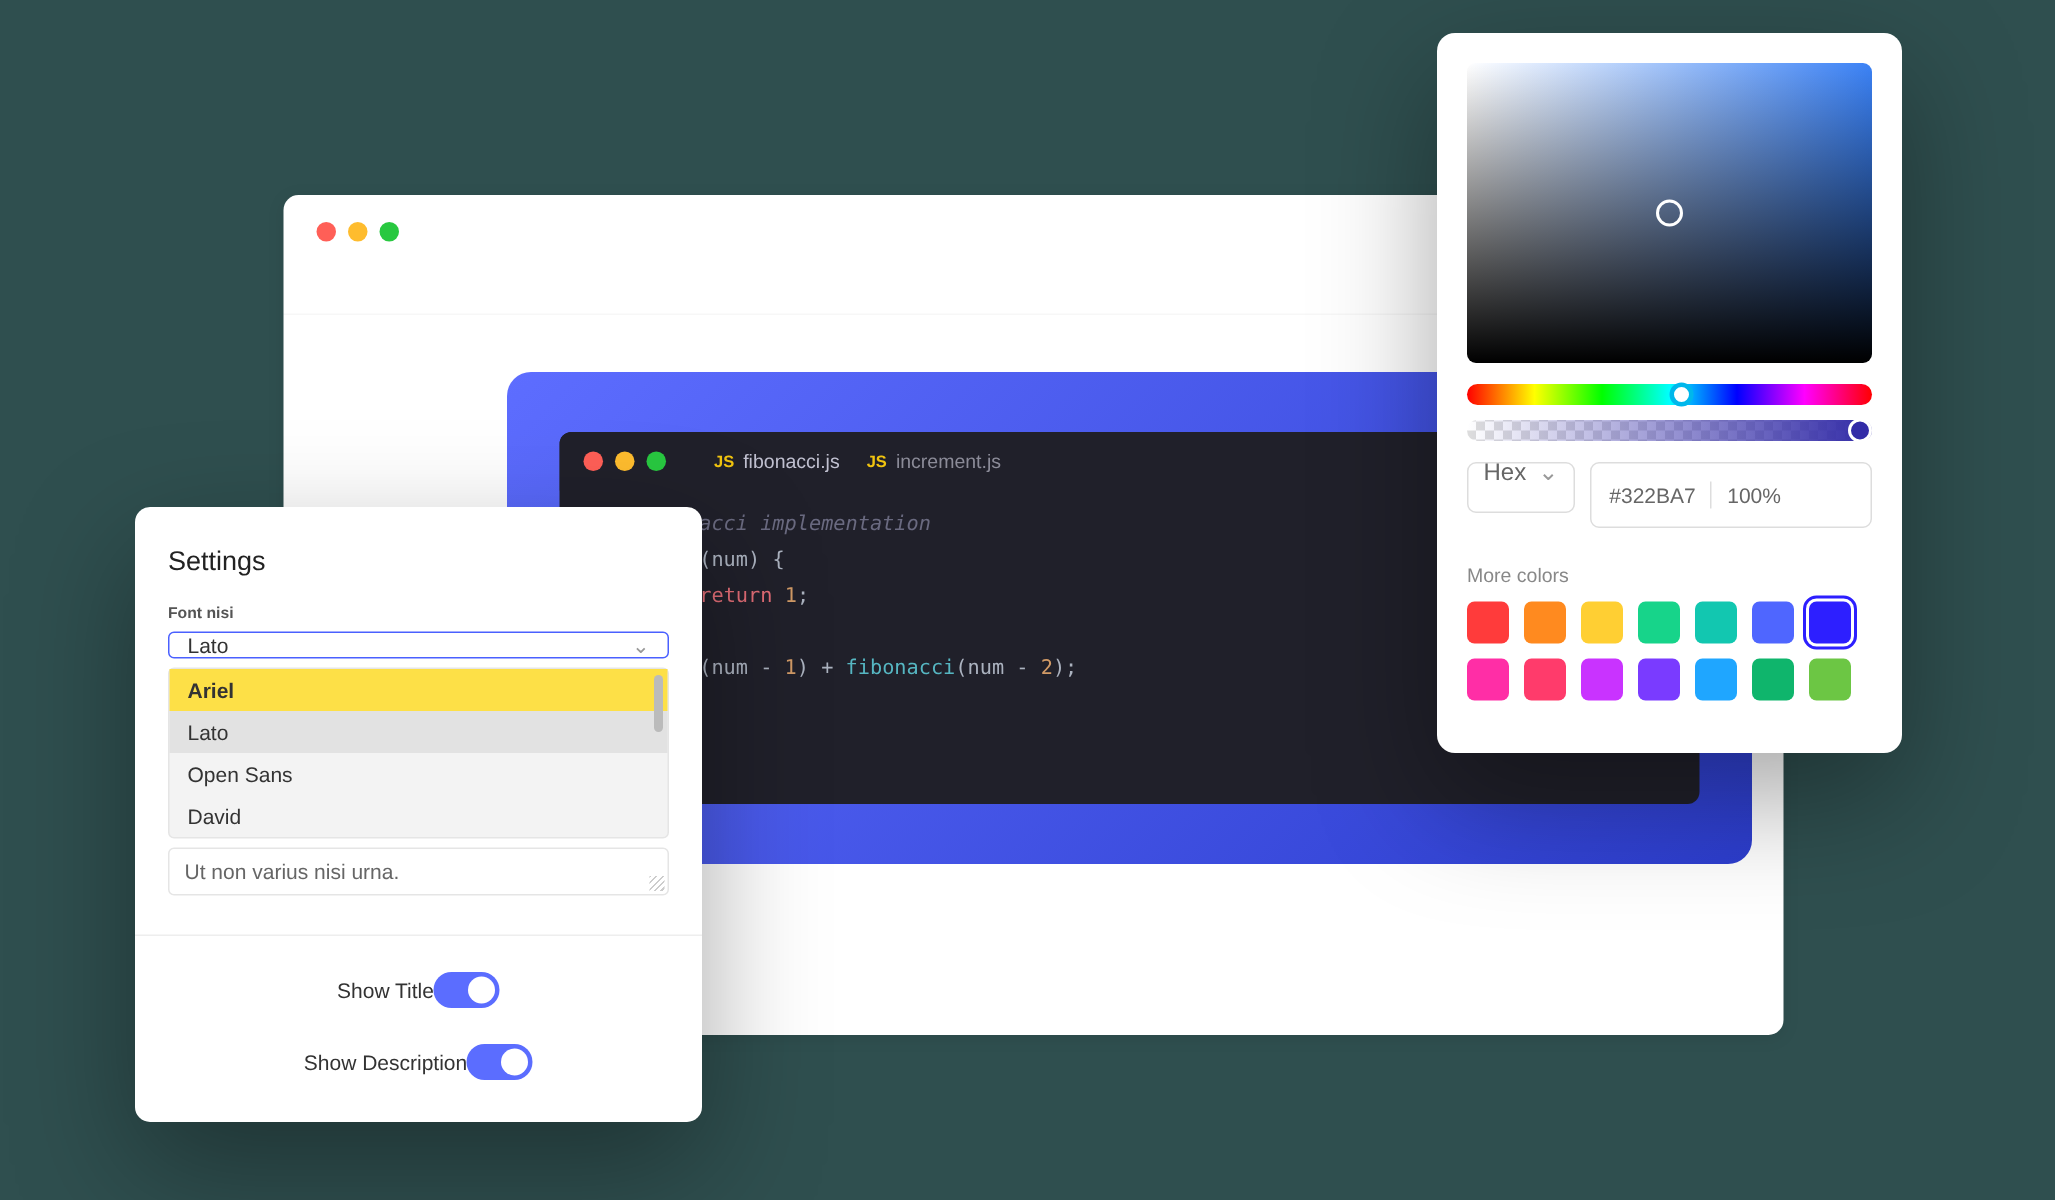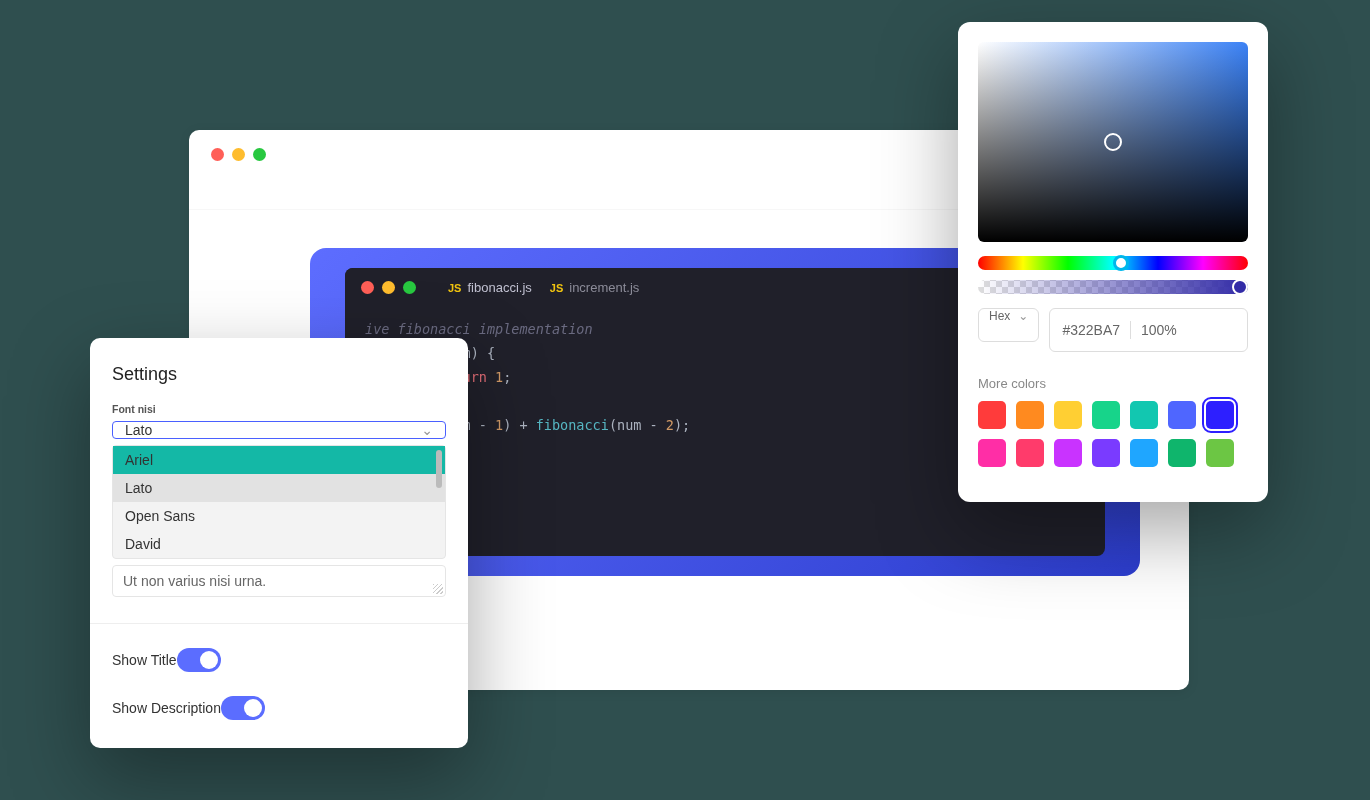--- a/index.html
+++ b/index.html
@@ -31,27 +31,27 @@
 }
 .traffic-lights { display: flex; gap: 8px; }
 .traffic-light { width: 13px; height: 13px; border-radius: 50%; }
 .tl-red { background: #ff5f57; }
 .tl-yellow { background: #febc2e; }
 .tl-green { background: #28c840; }
 
 
 .code-area {
   position: absolute;
-  left: 121px;
+  left: 149px;
   top: 118px;
   width: 830px;
   height: 328px;
   background: linear-gradient(135deg,#5d6dff,#2d3ecf);
   border-radius: 16px;
-  padding: 20px 35px;
+  padding: 40px 35px;
 }
 .editor {
   width: 100%;
   height: 100%;
   background: #20202a;
   border-radius: 8px;
   overflow: hidden;
 }
 .editor-header {
   display: flex;
@@ -121,21 +121,21 @@
   border-radius: 4px;
   background: #f3f3f3;
   position: relative;
 }
 .font-opt {
   padding: 6px 12px;
   font-size: 14px;
   color: #333;
   cursor: pointer;
 }
-.font-opt:first-child { background: #14b8a6; }
+.font-opt:first-child { background: #fde047; font-weight: bold; }
 .font-opt.selected { background: #e2e2e2; }
 .opt-scrollbar {
   position: absolute;
   right: 3px;
   top: 4px;
   width: 6px;
   height: 38px;
   background: #bbb;
   border-radius: 3px;
 }
@@ -150,21 +150,21 @@
   position: relative;
 }
 .resize-grip {
   position:absolute; right:2px; bottom:2px; width:10px; height:10px;
   background: repeating-linear-gradient(135deg,#ccc,#ccc 1px,transparent 1px,transparent 3px);
 }
 .settings-divider { border: none; border-top: 1px solid #eee; margin: 26px -22px 18px; }
 .toggle-row {
   display: flex;
   align-items: center;
-  justify-content: flex-start;
+  justify-content: center;
   padding: 6px 0 18px;
 }
 .toggle-label { font-size: 14px; color: #333; }
 .toggle {
   width: 44px; height: 24px; border-radius: 12px;
   background: #5b6dff;
   position: relative;
   cursor: pointer;
 }
 .toggle::after {
@@ -227,23 +227,23 @@
 }
 .cp-alpha-thumb {
   position:absolute; right:0; top:50%;
   width:16px; height:16px; border-radius:50%;
   background:#322ba7; border:2px solid #fff;
   transform:translate(0,-50%);
 }
 .cp-inputs { display:flex; gap:10px; margin-top:14px; }
 .cp-format {
   border:1px solid #ddd; border-radius:6px;
-  height:34px; padding:0 10px;
-  display:flex; align-items:flex-start; gap:8px;
-  font-size:12px; color:#666; cursor:pointer;
+  height:34px; padding:16px 10px;
+  display:flex; align-items:flex-end; gap:8px;
+  font-size:16px; color:#666; cursor:pointer;
 }
 .cp-hex {
   flex:1; border:1px solid #ddd; border-radius:6px;
   height:44px; display:flex; align-items:center;
   padding:0 12px; font-size:14px; color:#666;
 }
 .cp-hex-divider { width:1px; height:18px; background:#ddd; margin:0 10px; }
 .cp-more { margin-top:24px; font-size:13px; color:#888; }
 .swatches { display:flex; gap:10px; margin-top:10px; flex-wrap:wrap; }
 .swatch {

